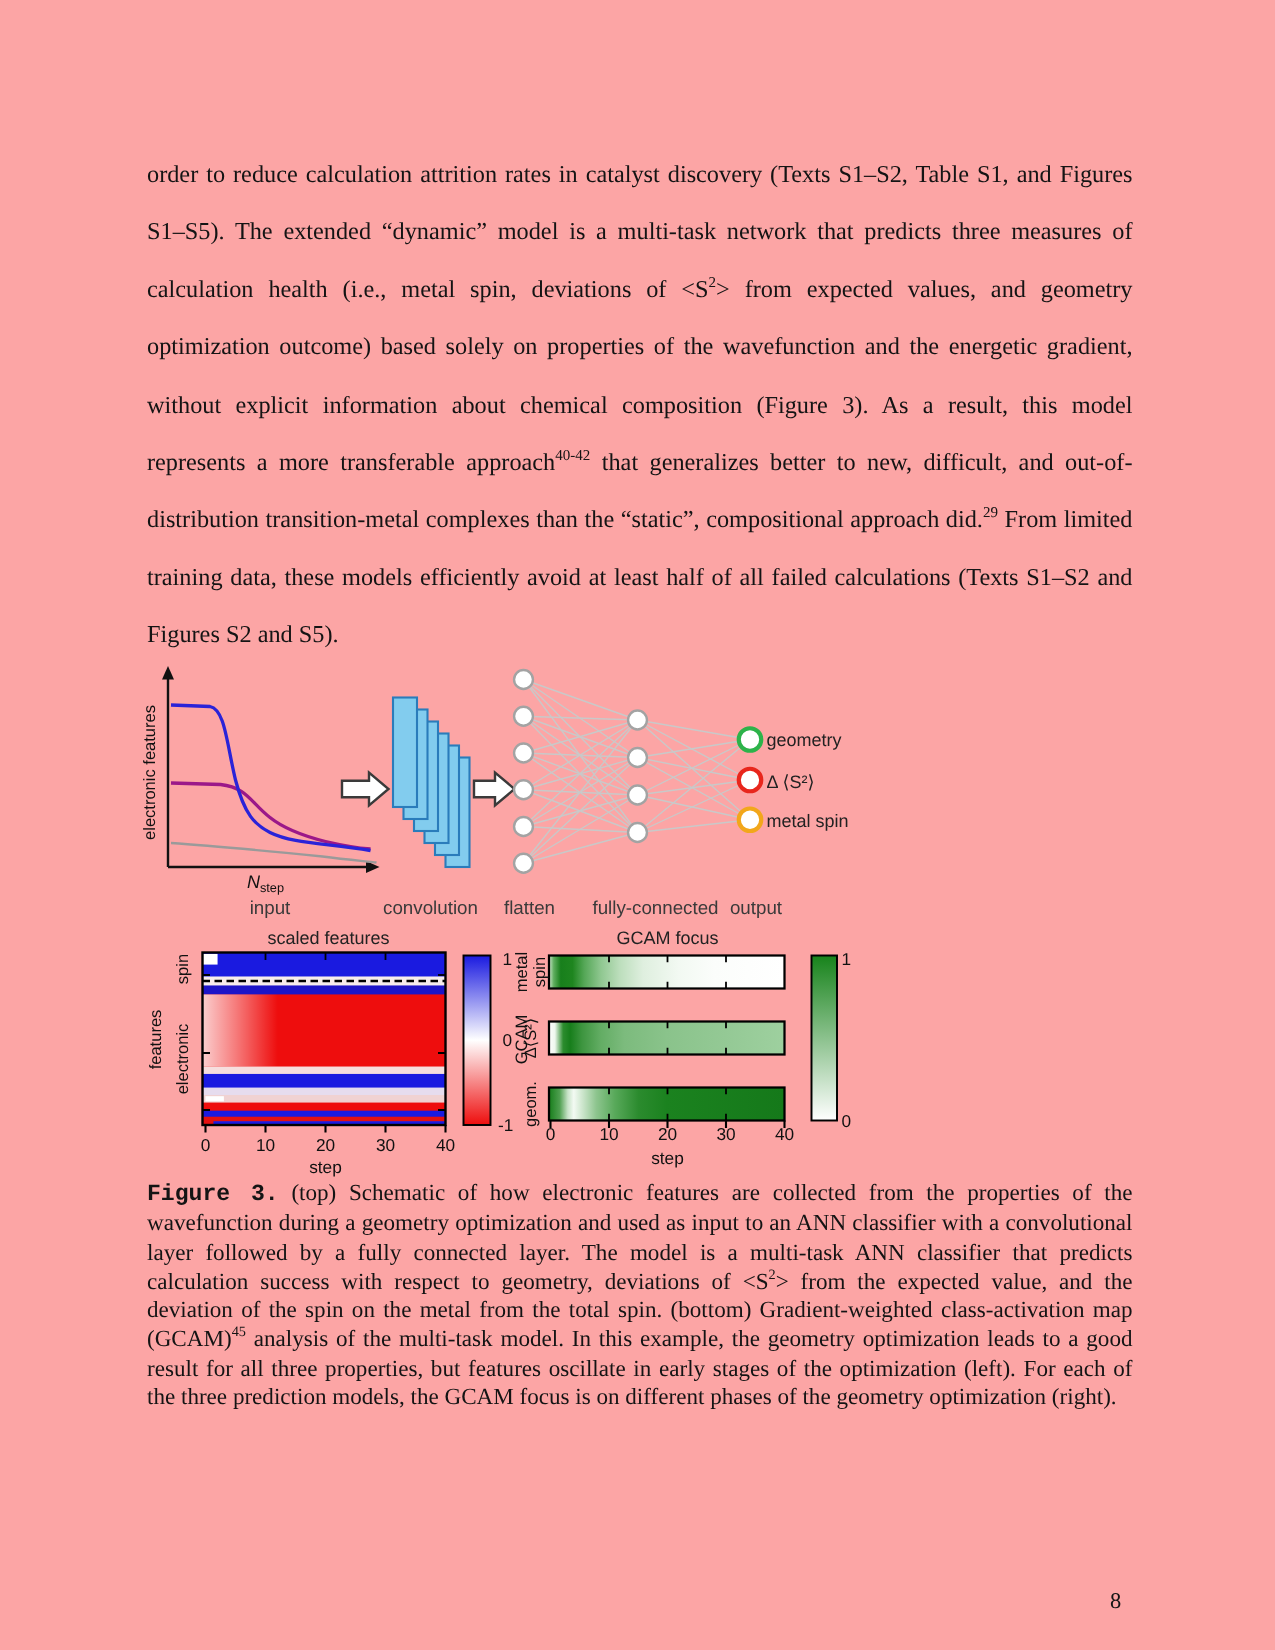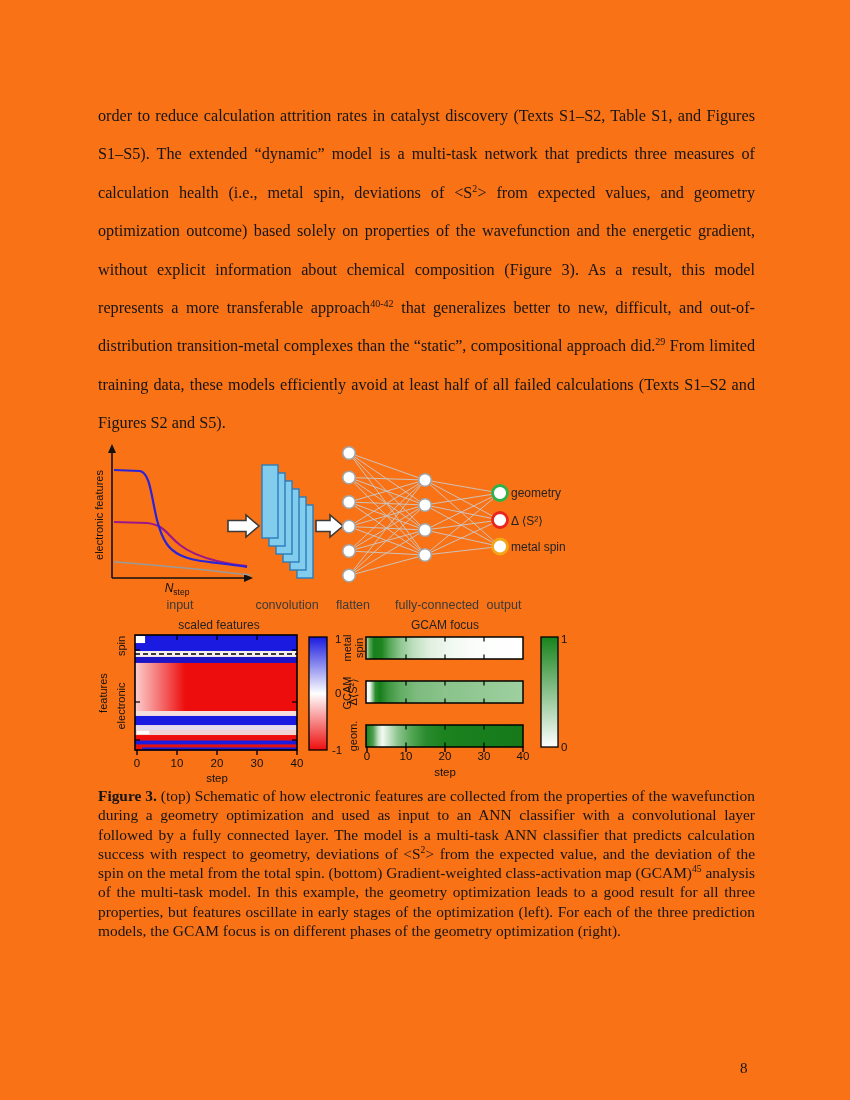--- a/index.html
+++ b/index.html
@@ -1,29 +1,29 @@
 <!DOCTYPE html>
 <html><head>
 <meta charset="utf-8">
 <style>
   html,body{margin:0;padding:0;background:#888;}
   .page{
-    position:relative;width:850px;height:1100px;margin:0 auto;background:#f97316;
+    position:relative;width:850px;height:1100px;margin:0 auto;background:#fca5a5;
     font-family:"Liberation Serif", serif;color:#141414;overflow:hidden;
   }
   .body-text{
     position:absolute;left:98px;top:97px;width:657px;margin:0;
     font-size:16.2px;line-height:38.4px;text-align:justify;
   }
   .body-text sup, .caption sup{font-size:0.62em;line-height:0;vertical-align:super;}
   .caption{
     position:absolute;left:98px;top:786px;width:657px;margin:0;
     font-size:15.4px;line-height:19.3px;text-align:justify;
   }
-  .caption b{font-weight:bold;}
+  .caption b{font-weight:bold;font-family:Liberation Mono, monospace;}
   .page-number{position:absolute;left:740px;top:1060px;font-size:15px;}
   svg{position:absolute;left:95px;top:440px;}
   svg text{font-family:"Liberation Sans", sans-serif;fill:#333;}
   .figtitle{font-size:12px;fill:#222;}
   .stage{font-size:12.5px;fill:#3a3a3a;}
   .tick{font-size:11.5px;fill:#111;}
   .rot{font-size:11px;fill:#111;}
   .outlab{font-size:12px;fill:#222;}
 </style>
 </head>

